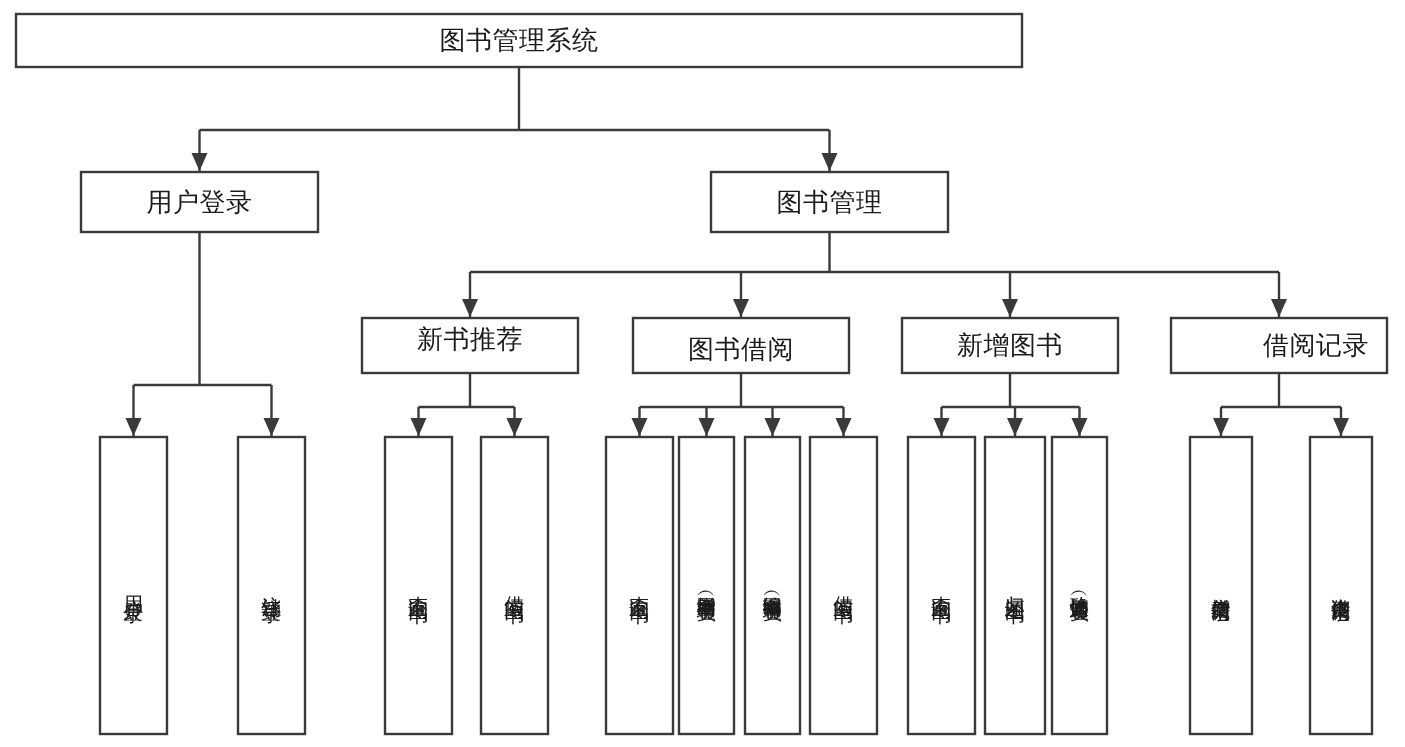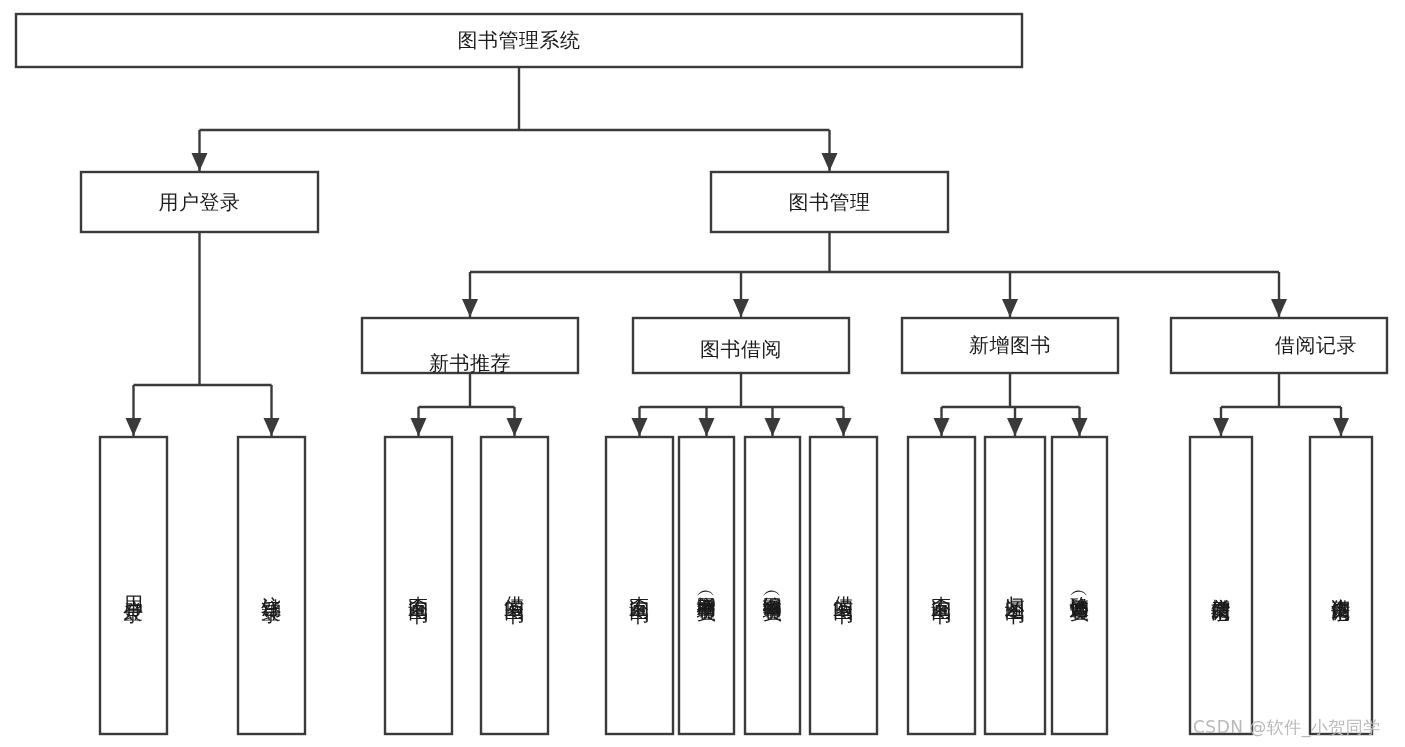--- a/index.html
+++ b/index.html
@@ -50,21 +50,21 @@
     align-items: center;
     justify-content: center;
     text-align: center;
     color: #1b1b1b;
     font-family: "DejaVu Sans", "Liberation Sans", sans-serif;
     line-height: 1.02;
     white-space: nowrap;
     pointer-events: none;
   }
   .label-h {
-    font-size: 20px;
+    font-size: 26px;
     letter-spacing: 0.5px;
     border-radius: 6px;
   }
   .label-v {
     writing-mode: vertical-rl;
     text-orientation: upright;
     font-size: 20px;
     letter-spacing: 3px;
   }
   .label-v.tight {
@@ -172,21 +172,21 @@
       </div>
       <div class="node-label label-h" style="left: 711px; top: 172px; width: 237px; height: 60px; text-align: right;">
         <span>图书管理</span>
       </div>
       <div class="node-label label-v" style="left: 100px; top: 437px; width: 67px; height: 297px;">
         <span>用户登录</span>
       </div>
       <div class="node-label label-v" style="left: 238px; top: 437px; width: 67px; height: 297px;">
         <span>注销登录</span>
       </div>
-      <div class="node-label label-h" style="left: 362px; top: 336px; width: 216px; height: 55px;">
+      <div class="node-label label-h" style="left: 362px; top: 312px; width: 216px; height: 55px;">
         <span>新书推荐</span>
       </div>
       <div class="node-label label-h" style="left: 633px; top: 318px; width: 216px; height: 62px;">
         <span>图书借阅</span>
       </div>
       <div class="node-label label-h" style="left: 902px; top: 318px; width: 216px; height: 55px;">
         <span>新增图书</span>
       </div>
       <div class="node-label label-h" style="left: 1208px; top: 318px; width: 216px; height: 55px;">
         <span>借阅记录</span>
@@ -218,14 +218,13 @@
       <div class="node-label label-v tight" style="left: 1052px; top: 437px; width: 55px; height: 297px;">
         <span>确认归还（管理员）</span>
       </div>
       <div class="node-label label-v tight" style="left: 1190px; top: 437px; width: 62px; height: 297px;">
         <span>新增借阅记录</span>
       </div>
       <div class="node-label label-v tight" style="left: 1310px; top: 437px; width: 62px; height: 297px;">
         <span>查询借阅记录</span>
       </div>
     </div>
-  <div class="watermark" style="left: 1193px; top: 716px;">CSDN @软件_小贺同学</div>
 </div>
 
 </body></html>

